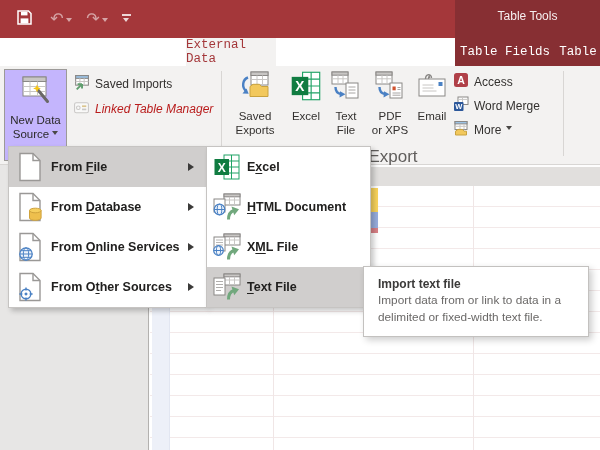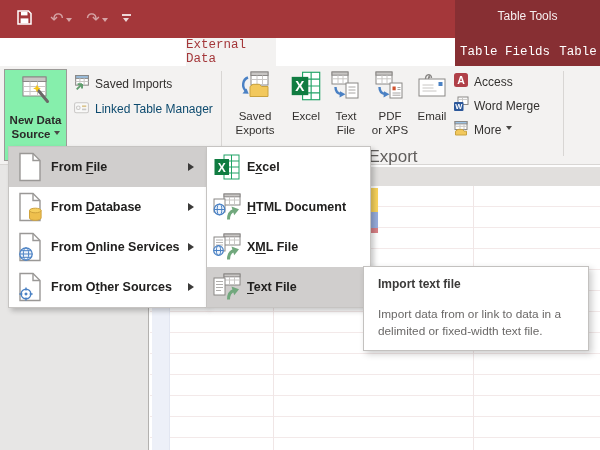--- a/index.html
+++ b/index.html
@@ -18,25 +18,25 @@
   .qat-custom .tri{width:0;height:0;border:3.5px solid transparent;border-top:4.5px solid rgba(255,255,255,.8);}
 
   
   .tabrow{position:absolute;left:0;top:38px;width:600px;height:28px;}
   .tab{position:absolute;top:0;height:28px;display:flex;align-items:center;justify-content:center;color:#fff;font-size:12.5px;font-family:Liberation Mono, monospace;}
   .tab.active{background:#f3f2f1;color:#a4373a;}
 
   
   .ribbon{position:absolute;left:0;top:66px;width:600px;height:99px;background:#f3f2f1;border-bottom:1px solid #d8d6d4;box-sizing:border-box;}
   .vsep{position:absolute;top:5px;height:85px;width:1px;background:#d8d6d4;}
-  .ndsbtn{position:absolute;left:4px;top:3px;width:63px;height:92px;background:#86efac;border:1px solid #9c9a98;box-sizing:border-box;display:flex;flex-direction:column;align-items:center;font-weight:bold;}
+  .ndsbtn{position:absolute;left:4px;top:3px;width:63px;height:92px;background:#c4b5fd;border:1px solid #9c9a98;box-sizing:border-box;display:flex;flex-direction:column;align-items:center;}
   .ndsbtn .lbl{font-size:11.5px;line-height:14px;color:#2b2a29;text-align:center;}
   .chev-d{display:inline-block;width:0;height:0;border:3px solid transparent;border-top:4px solid #4a4846;margin-left:3px;}
   .rowbtn{position:absolute;left:73px;height:21px;display:flex;align-items:center;gap:5px;font-size:12px;color:#33312f;white-space:nowrap;}
-  .rowbtn.disabled{color:#0c4a6e;}
+  .rowbtn.disabled{color:#b91c1c;font-style:italic;}
   .bigbtn{position:absolute;top:4px;height:90px;display:flex;flex-direction:column;align-items:center;}
   .bigbtn .lbl{font-size:11.5px;line-height:14px;color:#33312f;text-align:center;margin-top:3px;white-space:nowrap;}
   .sidebtn{position:absolute;left:453px;height:21px;display:flex;align-items:center;gap:5px;font-size:12px;color:#33312f;white-space:nowrap;}
   .grouplabel{position:absolute;left:363px;top:81px;width:60px;text-align:center;font-size:17px;color:#605e5c;}
 
   
   .docarea{position:absolute;left:0;top:165px;width:600px;height:285px;background:#fdfdfd;}
   .navpane{position:absolute;left:0;top:0;width:149px;height:285px;background:#e7e6e5;border-right:1px solid #b3b1af;box-sizing:border-box;}
   .docband{position:absolute;left:150px;top:2px;right:0;height:19px;background:#e1dfdd;}
   .sheet{position:absolute;left:150px;top:21px;right:0;bottom:0;background:repeating-linear-gradient(to bottom,#ffffff 0px,#ffffff 20px,#f3e9e9 20px,#f3e9e9 21px);}
@@ -50,21 +50,21 @@
   .menuitem.hl{background:#d0cecd;}
   .menuitem .ic{width:42px;display:flex;justify-content:center;flex:0 0 auto;}
   .menuitem .txt{white-space:nowrap;}
   .accel{text-decoration:underline;text-underline-offset:1.5px;}
   .marrow{position:absolute;right:8px;width:0;height:0;border:4px solid transparent;border-left:6px solid #3b3a39;}
   .submenu .menuitem .ic{width:40px;}
 
   
   .tooltip{position:absolute;left:363px;top:266px;width:196px;background:#fff;border:1px solid #c3c1bf;box-shadow:3px 3px 7px rgba(0,0,0,.2);padding:10px 14px;z-index:20;}
   .tooltip .tt-title{font-size:12px;font-weight:bold;color:#3b3a39;}
-  .tooltip .tt-body{font-size:11.8px;color:#6a6867;line-height:1.45;margin-top:15px;}
+  .tooltip .tt-body{font-size:11.8px;color:#6a6867;line-height:1.45;margin-top:1px;}
 </style>
 </head>
 <body>
 
 <div class="screen">
 
   <div class="ctxblock">
     <div class="ctxlabel">Table Tools</div>
   </div>
 

